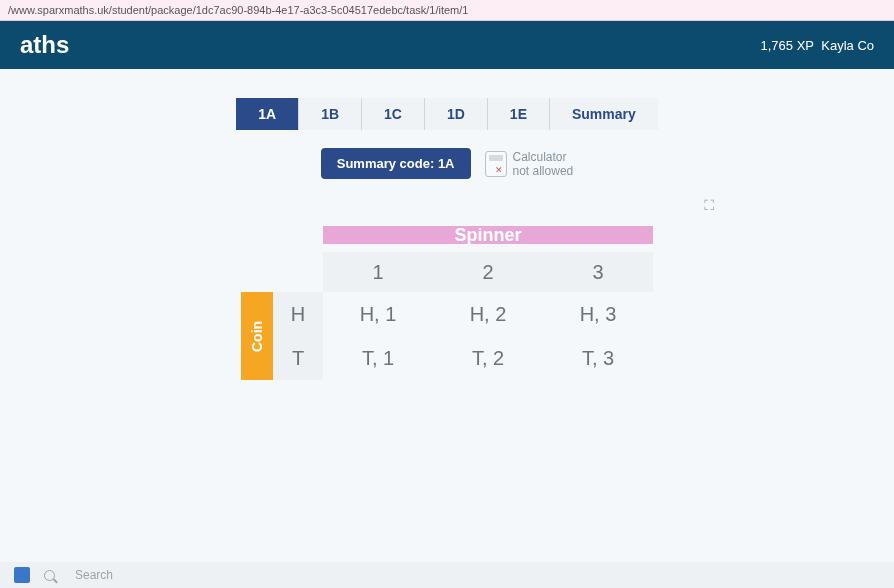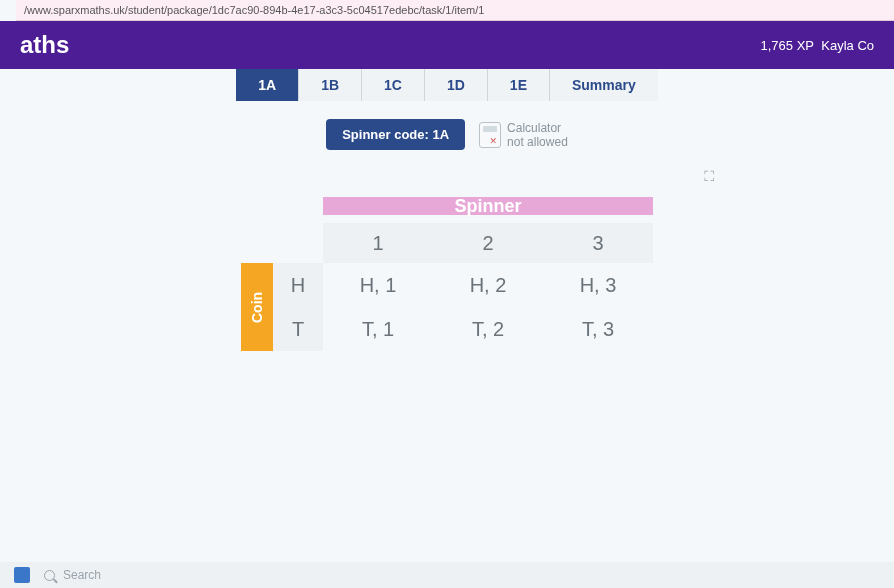--- a/index.html
+++ b/index.html
@@ -1,21 +1,21 @@
 <!DOCTYPE html>
 <html><head>
 <meta charset="utf-8">
 <style>
 * { margin:0; padding:0; box-sizing:border-box; font-family: Arial, Helvetica, sans-serif; }
 body { width:894px; height:588px; background:#f5f8fa; overflow:hidden; }
-.url-bar { background:#fdeef5; color:#555; font-size:11px; padding:4px 8px; white-space:nowrap; overflow:hidden; border-bottom:1px solid #e6c9d8;margin-left:16px; }
-.header { background:#4c1d95; color:#fff; display:flex; justify-content:space-between; align-items:center; padding:10px 20px; }
+.url-bar { background:#fdeef5; color:#555; font-size:11px; padding:4px 8px; white-space:nowrap; overflow:hidden; border-bottom:1px solid #e6c9d8; }
+.header { background:#0c4a6e; color:#fff; display:flex; justify-content:space-between; align-items:center; padding:10px 20px; }
 .brand { font-size:24px; font-weight:bold; }
 .xp { font-size:13px; }
-.content { padding:0 60px 0 60px; }
+.content { padding:29px 60px 0 60px; }
 .tabs { display:flex; justify-content:center; gap:0; margin-bottom:18px; }
 .tab { padding:8px 22px; font-size:14px; font-weight:bold; cursor:pointer; border-right:1px solid #d0d6da; color:#2b4a8a; background:#f0f3f6; }
 .tab.active { background:#2b4a8a; color:#fff; }
 .tab.summary { border-right:none;text-align:center; }
 .code-row { display:flex; justify-content:center; align-items:center; gap:14px; margin-bottom:18px; }
 .code-badge { background:#2b4a8a; color:#fff; padding:8px 16px; font-size:13px; font-weight:bold; border-radius:4px; }
 .calc { display:flex; align-items:center; gap:6px; color:#8a949c; font-size:12px; }
 .calc-icon { width:22px; height:26px; border:1px solid #b9c2c8; border-radius:3px; position:relative; background:#f7f9fa;}
 .calc-icon::before{content:""; position:absolute; top:3px; left:3px; right:3px; height:6px; background:#d2dbe0; border-radius:1px;}
 .calc-icon::after{content:"✕"; position:absolute; bottom:1px; right:3px; font-size:9px; color:#d25b5b;}
@@ -27,21 +27,21 @@
 .colnum { background:#eef1f3; color:#6b747b; font-size:20px; display:flex; align-items:center; justify-content:center; height:40px;}
 .coin-hdr { grid-row:3 / span 2; background:#f5a623; color:#fff; font-weight:bold; font-size:14px; display:flex; align-items:center; justify-content:center; writing-mode:vertical-rl; transform:rotate(180deg); height:88px; width:32px;}
 .rowlbl { background:#eef1f3; color:#6b747b; font-size:20px; display:flex; align-items:center; justify-content:center; height:44px; }
 .cell { color:#6b747b; font-size:20px; display:flex; align-items:center; justify-content:center; height:44px;}
 .watch { display:flex; justify-content:center;}
 .watch-btn { border:1px solid #28b8d6; color:#28b8d6; background:#fff; padding:6px 18px; border-radius:18px; font-size:14px; font-weight:bold; cursor:pointer; display:flex; align-items:center; gap:6px;}
 .cam{ width:14px; height:10px; background:#28b8d6; position:relative; border-radius:2px;}
 .cam::after{content:"";position:absolute; right:-5px; top:1px; border-left:5px solid #28b8d6; border-top:4px solid transparent; border-bottom:4px solid transparent;}
 .taskbar { position:absolute; bottom:0; left:0; right:0; height:26px; background:#eef1f3; display:flex; align-items:center; gap:14px; padding:0 14px;}
 .tb-icon{ width:16px; height:16px; background:#3a77c9; border-radius:2px;}
-.tb-search{ color:#9aa4ac; font-size:12px; display:flex; align-items:center; gap:8px;}
+.tb-search{ color:#9aa4ac; font-size:12px; display:flex; align-items:center; gap:20px;}
 .mag{ width:11px; height:11px; border:1.5px solid #9aa4ac; border-radius:50%; position:relative;}
 .mag::after{content:""; position:absolute; width:5px; height:1.5px; background:#9aa4ac; bottom:-2px; right:-4px; transform:rotate(45deg);}
 .empty{ }
 </style>
 </head>
 <body>
 
 <div class="url-bar">/www.sparxmaths.uk/student/package/1dc7ac90-894b-4e17-a3c3-5c04517edebc/task/1/item/1</div>
 
 <div class="header">
@@ -55,21 +55,21 @@
   <div class="tabs">
     <div class="tab active">1A</div>
     <div class="tab">1B</div>
     <div class="tab">1C</div>
     <div class="tab">1D</div>
     <div class="tab">1E</div>
     <div class="tab summary">Summary</div>
   </div>
 
   <div class="code-row">
-    <div class="code-badge">Spinner code: 1A</div>
+    <div class="code-badge">Summary code: 1A</div>
     <div class="calc">
       <div class="calc-icon"></div>
       <div>
         <div>Calculator</div>
         <div>not allowed</div>
       </div>
     </div>
   </div>
 
 

